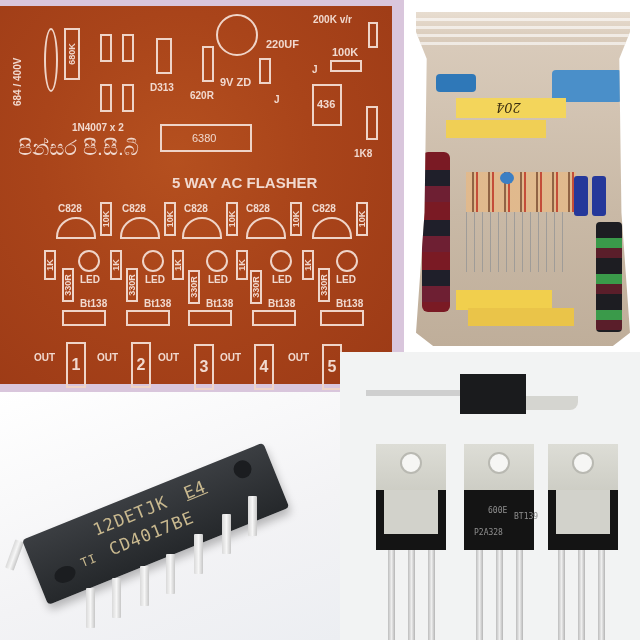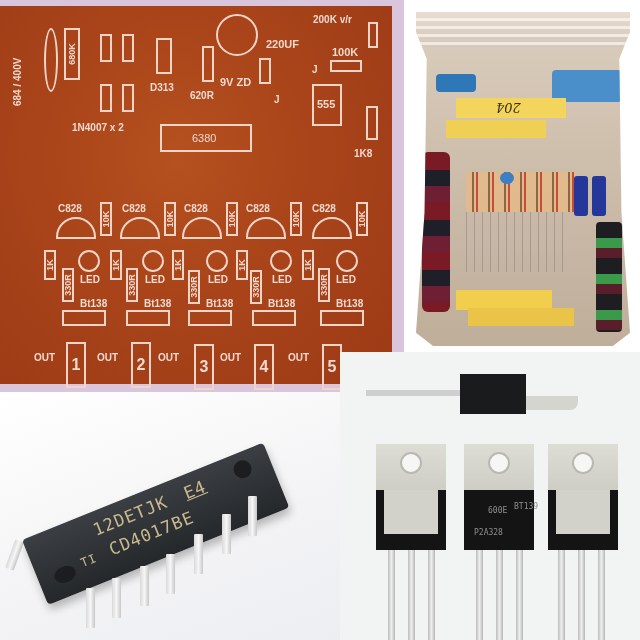--- a/index.html
+++ b/index.html
@@ -74,31 +74,33 @@
 
     <div class="silk" style="left:313px;top:8px;font-size:10px;">200K v/r</div>
     <div class="res" style="left:368px;top:16px;width:10px;height:26px;"></div>
     <div class="silk" style="left:332px;top:40px;font-size:11px;">100K</div>
     <div class="res" style="left:330px;top:54px;width:32px;height:12px;"></div>
 
     <div class="silk" style="left:312px;top:58px;font-size:10px;">J</div>
     <div class="silk" style="left:274px;top:88px;font-size:10px;">J</div>
 
     <div class="box" style="left:312px;top:78px;width:30px;height:42px;">
-      <span class="silk" style="left:3px;top:12px;font-size:11px;position:absolute;">555</span>
+      <span class="silk" style="left:3px;top:12px;font-size:11px;position:absolute;">436</span>
     </div>
 
     <div class="res" style="left:366px;top:100px;width:12px;height:34px;"></div>
     <div class="silk" style="left:354px;top:142px;font-size:10px;">1K8</div>
 
     <div class="box" style="left:160px;top:118px;width:92px;height:28px;">
       <span class="silk" style="left:30px;top:6px;font-size:11px;position:absolute;font-weight:normal;">6380</span>
     </div>
 
-
+    <div class="silk" style="left:18px;top:130px;font-size:21px;font-weight:normal;">පින්සර පී.සී.බී</div>
+
+    <div class="silk" style="left:172px;top:168px;font-size:15px;">5 WAY AC FLASHER</div>
 
     <div class="silk" style="left:58px;top:197px;font-size:10px;">C828</div>
     <div class="dome" style="left:56px;top:211px;"></div>
     <div class="res" style="left:100px;top:196px;width:12px;height:34px;">
         <span>10K</span>
       </div>
     <div class="res" style="left:44px;top:244px;width:12px;height:30px;">
         <span>1K</span>
       </div>
     <div class="led" style="left:78px;top:244px;"></div>
@@ -264,21 +266,21 @@
   <div class="hole" style="left:60px;top:100px;"></div>
   <div class="tbody" style="left:36px;top:138px;"></div>
   <div class="tinset" style="left:44px;top:138px;width:54px;height:44px;"></div>
   <div class="leg" style="left:48px;top:198px;height:90px;"></div>
   <div class="leg" style="left:68px;top:198px;height:90px;"></div>
   <div class="leg" style="left:88px;top:198px;height:90px;"></div>
 
   <div class="tab" style="left:124px;top:92px;"></div>
   <div class="hole" style="left:148px;top:100px;"></div>
   <div class="tbody" style="left:124px;top:138px;">
-    <div class="tr-text" style="left:22px;top:12px;padding-left:28px;">BT139</div>
+    <div class="tr-text" style="left:22px;top:22px;padding-left:28px;">BT139</div>
     <div class="tr-text" style="left:24px;top:16px;">600E</div>
     <div class="tr-text" style="left:10px;top:38px;">P2A328</div>
   </div>
   <div class="leg" style="left:136px;top:198px;height:90px;"></div>
   <div class="leg" style="left:156px;top:198px;height:90px;"></div>
   <div class="leg" style="left:176px;top:198px;height:90px;"></div>
 
   <div class="tab" style="left:208px;top:92px;"></div>
   <div class="hole" style="left:232px;top:100px;"></div>
   <div class="tbody" style="left:208px;top:138px;"></div>

